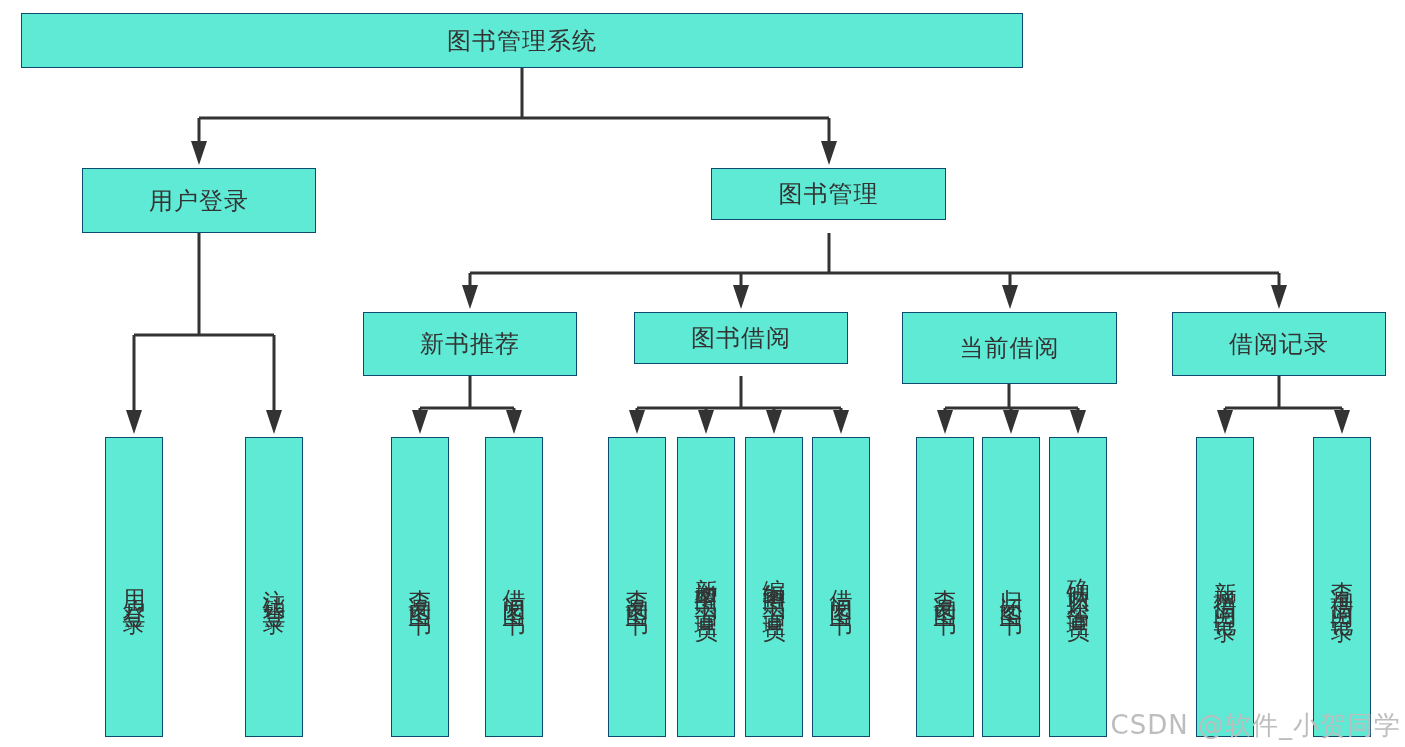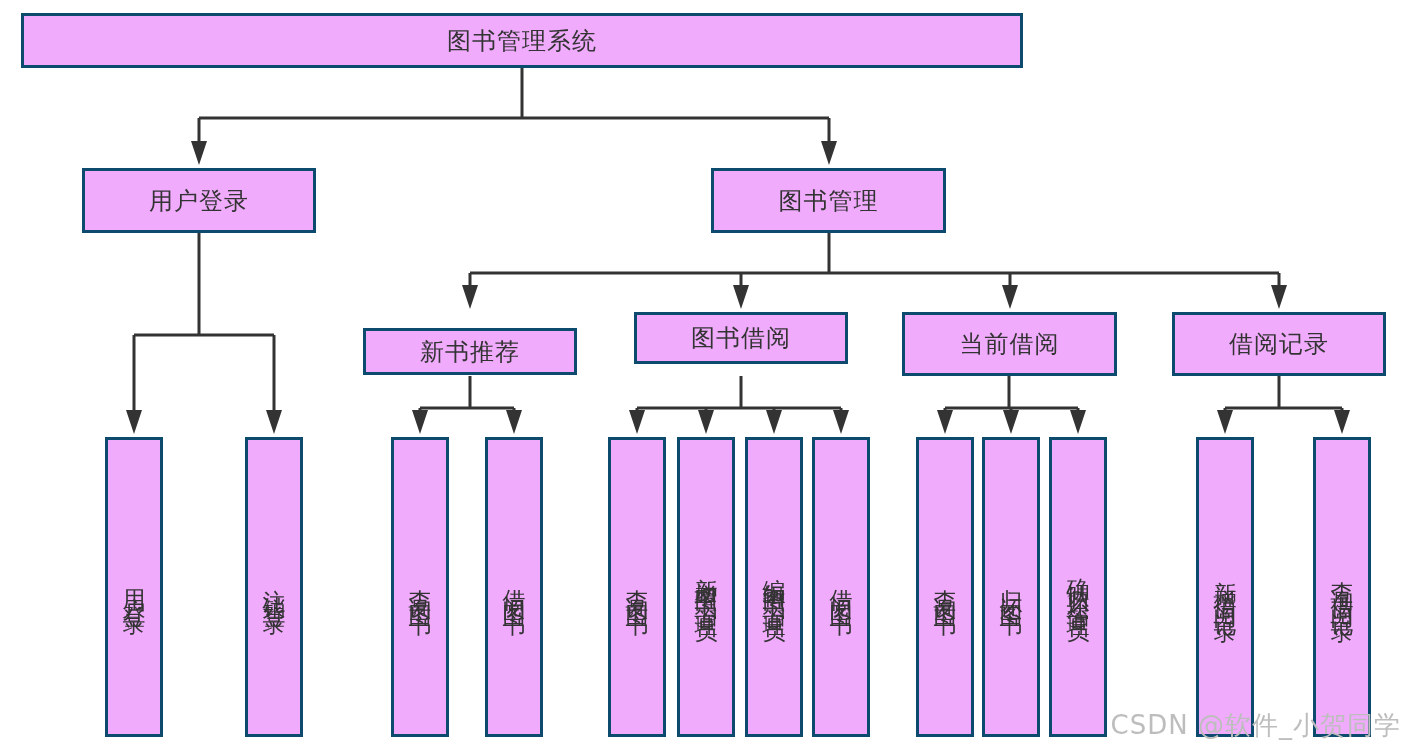--- a/index.html
+++ b/index.html
@@ -17,22 +17,22 @@
   }
   .connectors {
     position: absolute;
     left: 0;
     top: 0;
     pointer-events: none;
   }
   .box {
     position: absolute;
     box-sizing: border-box;
-    background: #f0abfc;
-    border: 3px solid #0c4a6e;
+    background: #5eead4;
+    border: 1px solid #0c4a6e;
     color: #333333;
     display: flex;
     align-items: center;
     justify-content: center;
     line-height: 1;
   }
   .box.h {
     font-size: 24px;
     letter-spacing: 1px;
     white-space: nowrap;
@@ -105,25 +105,25 @@
       <polygon points="1070,410 1086,410 1078,434"></polygon>
 
       <polygon points="1217,410 1233,410 1225,434"></polygon>
       <polygon points="1334,410 1350,410 1342,434"></polygon>
     </g>
   </svg>
 
   <div class="box h" style="left:21px; top:13px; width:1002px; height:55px;">图书管理系统</div>
 
   <div class="box h" style="left:82px; top:168px; width:234px; height:65px;">用户登录</div>
-  <div class="box h" style="left:711px; top:168px; width:235px; height:65px;">图书管理</div>
+  <div class="box h" style="left:711px; top:168px; width:235px; height:52px;">图书管理</div>
 
-  <div class="box h" style="left:363px; top:312px; width:214px; height:47px;margin-top:16px;">新书推荐</div>
+  <div class="box h" style="left:363px; top:312px; width:214px; height:64px;">新书推荐</div>
   <div class="box h" style="left:634px; top:312px; width:214px; height:52px;">图书借阅</div>
-  <div class="box h" style="left:902px; top:312px; width:215px; height:64px;">当前借阅</div>
+  <div class="box h" style="left:902px; top:312px; width:215px; height:72px;">当前借阅</div>
   <div class="box h" style="left:1172px; top:312px; width:214px; height:64px;">借阅记录</div>
 
   <div class="box v" style="left:105px; top:437px; width:58px; height:300px;">用户登录</div>
   <div class="box v" style="left:245px; top:437px; width:58px; height:300px;">注销登录</div>
 
   <div class="box v" style="left:391px; top:437px; width:58px; height:300px;">查询图书</div>
   <div class="box v" style="left:485px; top:437px; width:58px; height:300px;">借阅图书</div>
 
   <div class="box v" style="left:608px; top:437px; width:58px; height:300px;">查询图书</div>
   <div class="box v long" style="left:677px; top:437px; width:58px; height:300px;">新增图书（管理员）</div>

